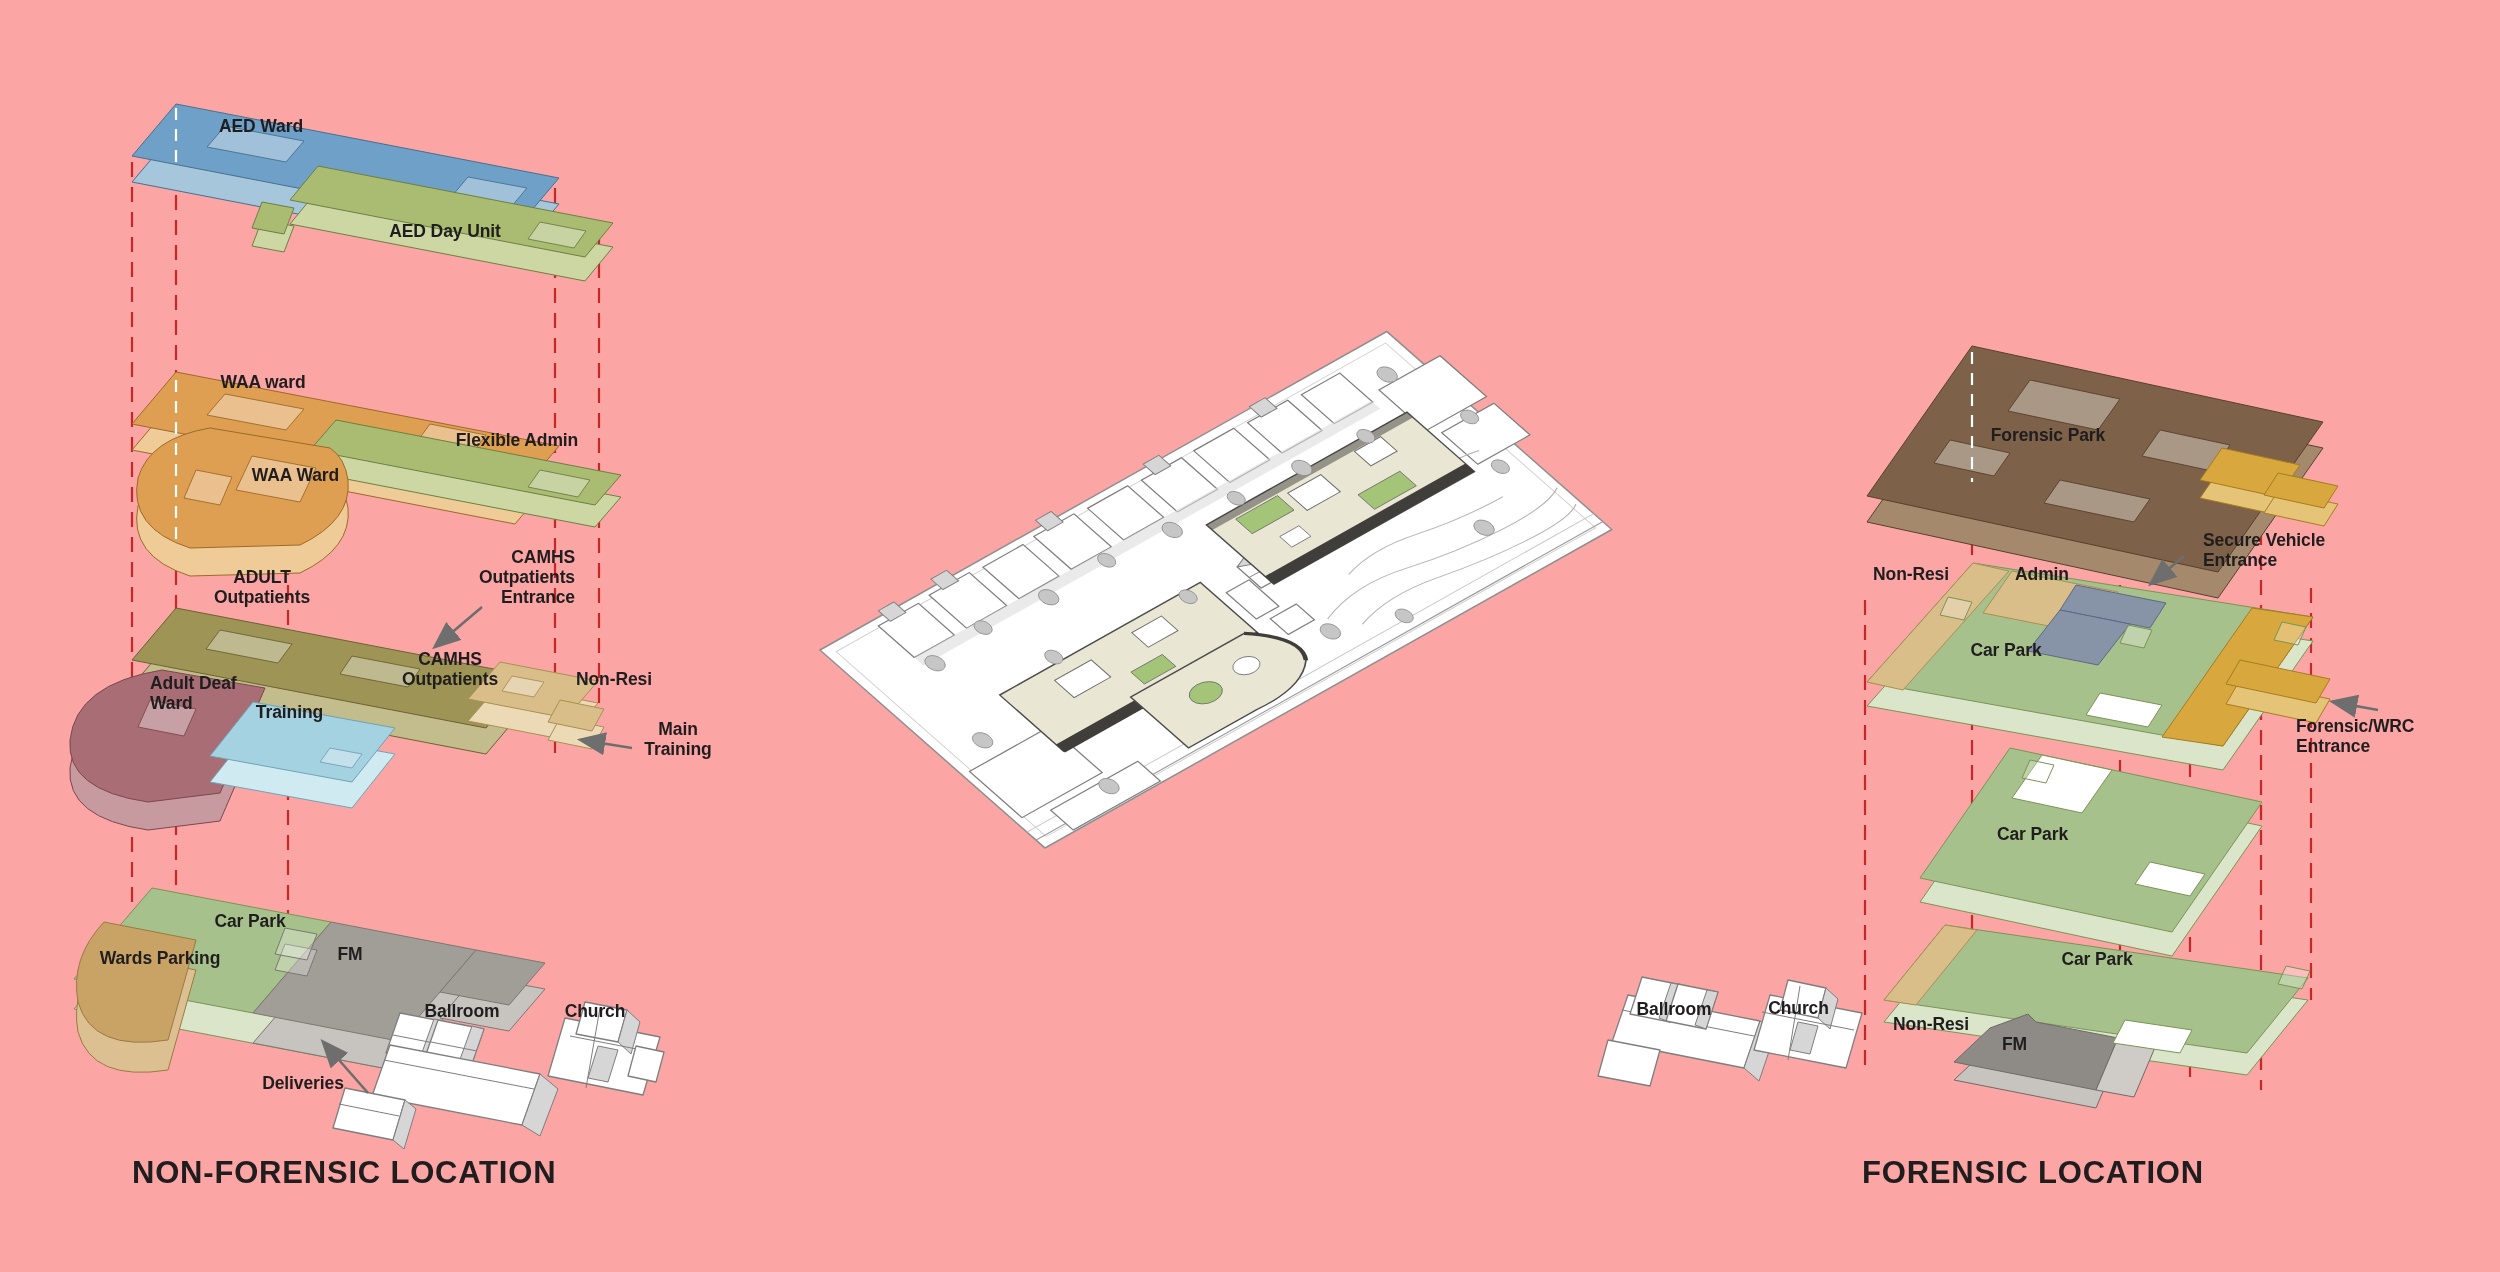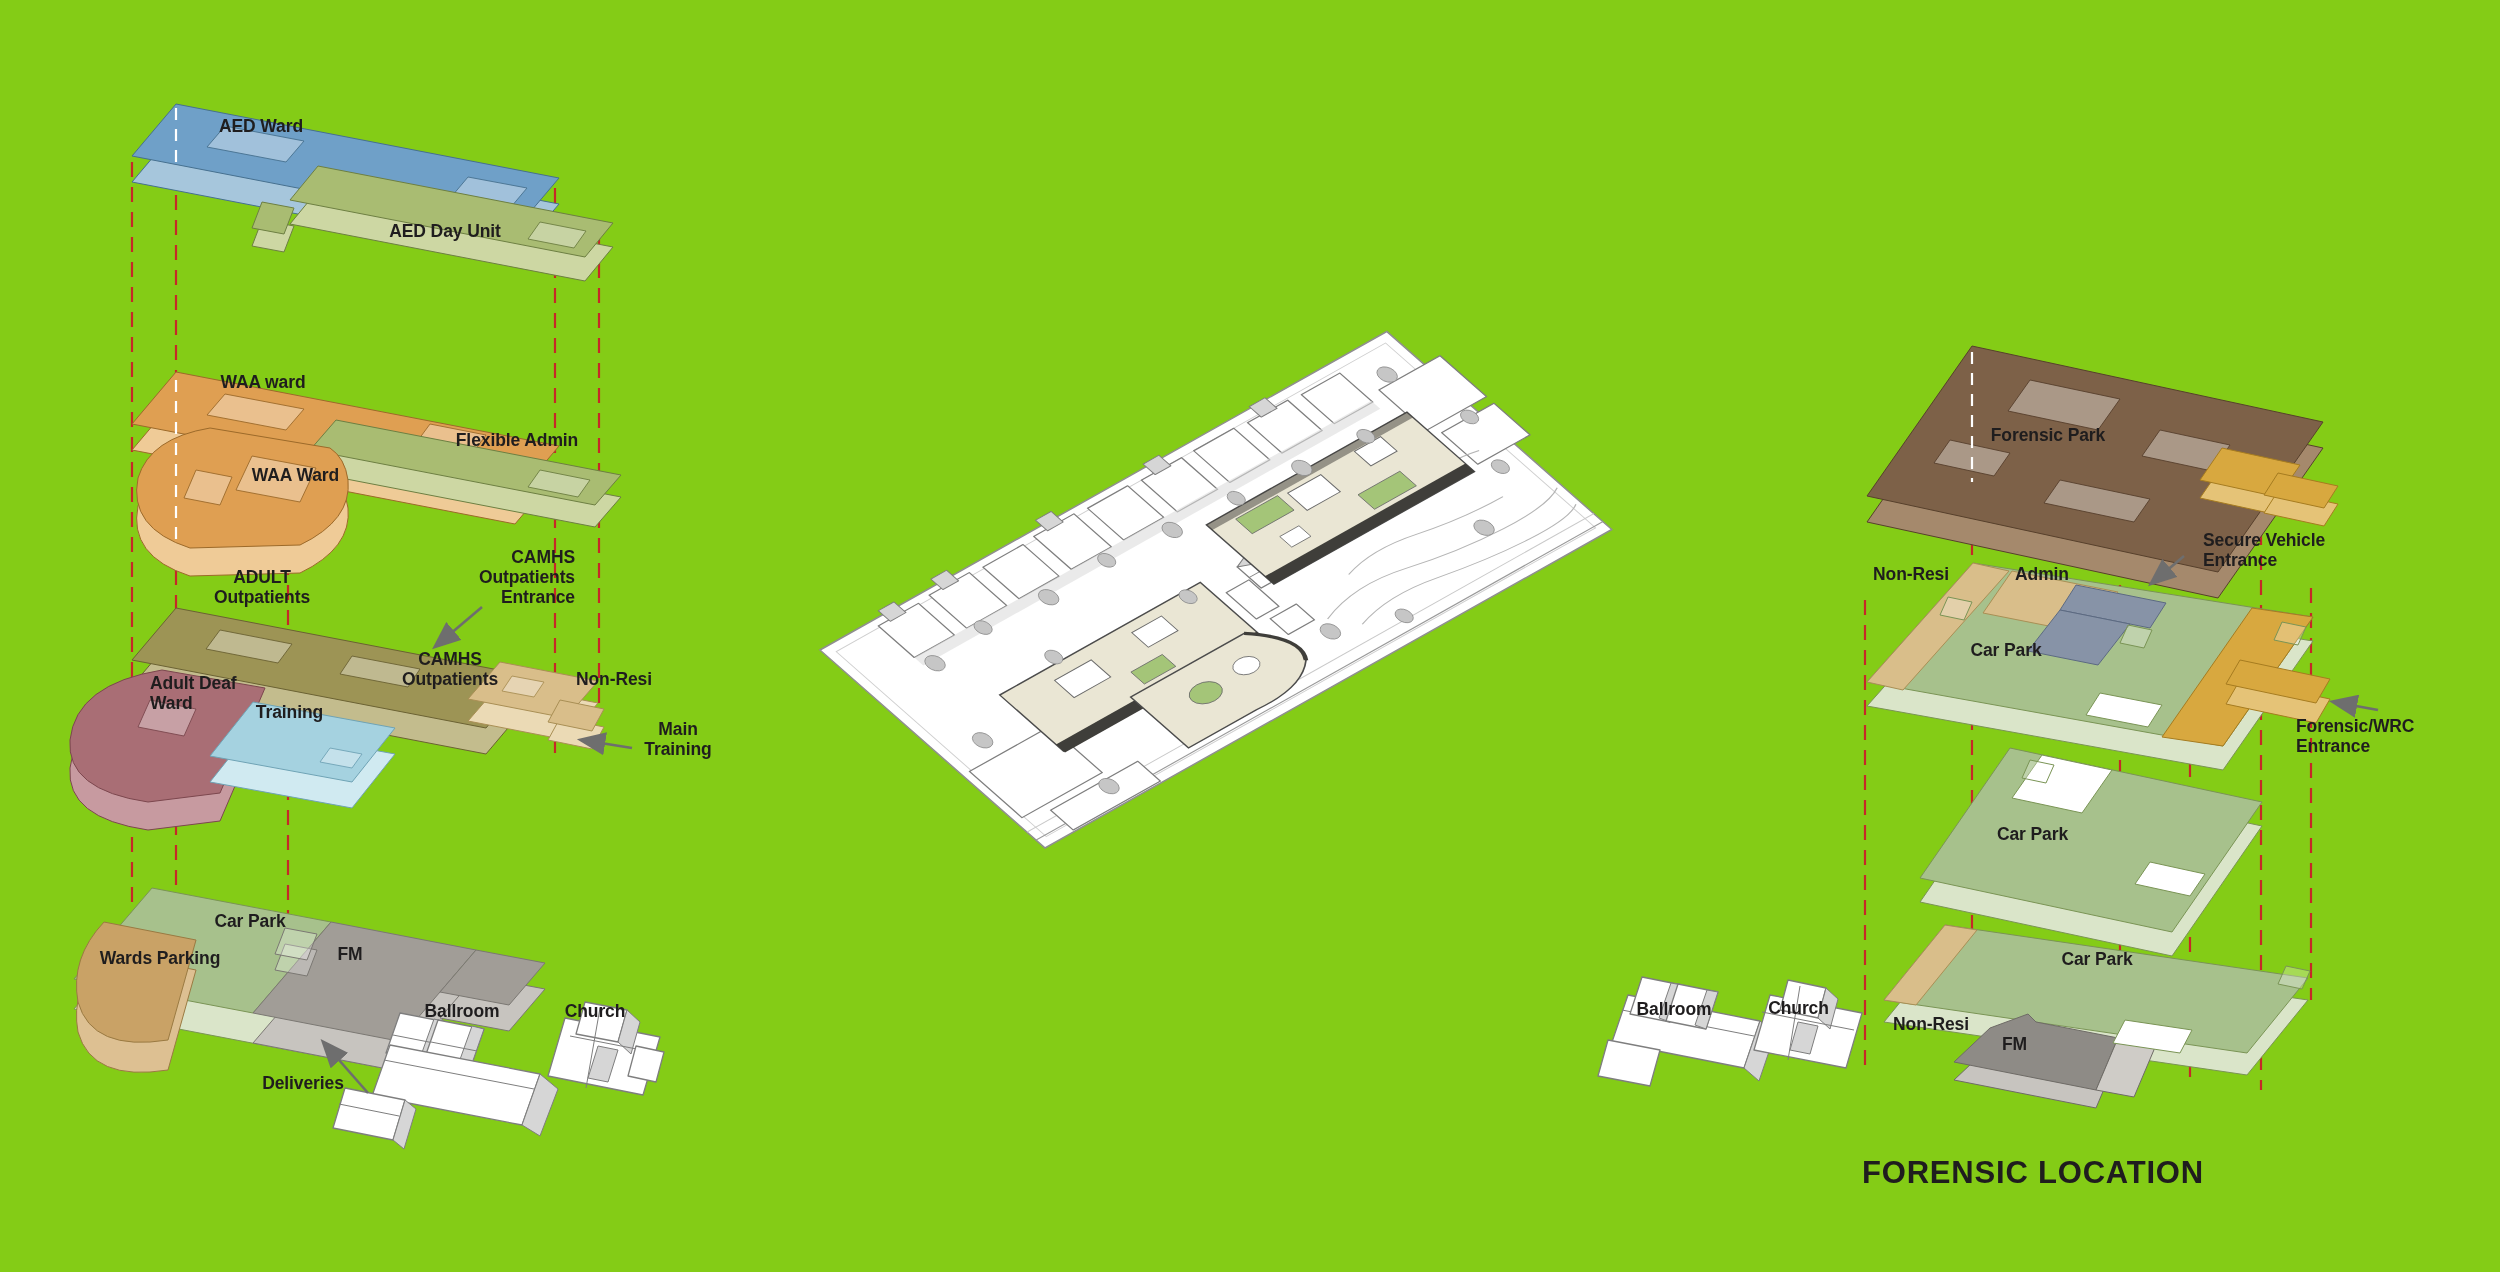--- a/index.html
+++ b/index.html
@@ -1,16 +1,16 @@
 <!DOCTYPE html>
 <html><head>
 <meta charset="utf-8">
 <style>
   html,body{margin:0;padding:0;background:#ffffff;}
-  .stage{position:relative;width:2500px;height:1272px;background:#84cc16;overflow:hidden;
+  .stage{position:relative;width:2500px;height:1272px;background:#fca5a5;overflow:hidden;
          font-family:"Liberation Sans",sans-serif;}
   .art{position:absolute;left:0;top:0;}
   .lbl{position:absolute;font:700 17.5px "Liberation Sans",sans-serif;color:#1f1d1e;
        line-height:1.14;white-space:pre-line;letter-spacing:-.1px;}
   .ctr{text-align:center}
   .rt{text-align:right}
   .title{font-size:31px;font-weight:700;letter-spacing:.8px;white-space:nowrap;}
   .caption{position:absolute;font:italic 400 23.5px "Liberation Sans",sans-serif;
            color:#58595b;line-height:1.38;white-space:pre-line;}
   svg path,svg line,svg rect,svg ellipse,svg polygon{shape-rendering:geometricPrecision;}
@@ -361,20 +361,21 @@
 <div class="lbl ctr" style="left:242px;top:703px;width:95px">Training</div>
 <div class="lbl ctr" style="left:564px;top:670px;width:100px">Non-Resi</div>
 <div class="lbl ctr" style="left:628px;top:720px;width:100px">Main
 Training</div>
 <div class="lbl ctr" style="left:190px;top:912px;width:120px">Car Park</div>
 <div class="lbl ctr" style="left:90px;top:949px;width:140px">Wards Parking</div>
 <div class="lbl ctr" style="left:330px;top:945px;width:40px">FM</div>
 <div class="lbl ctr" style="left:248px;top:1074px;width:110px">Deliveries</div>
 <div class="lbl ctr" style="left:402px;top:1002px;width:120px">Ballroom</div>
 <div class="lbl ctr" style="left:550px;top:1002px;width:90px">Church</div>
+<div class="lbl title" style="left:132px;top:1155px">NON-FORENSIC LOCATION</div>
 
 
 <div class="lbl ctr" style="left:1978px;top:426px;width:140px">Forensic Park</div>
 <div class="lbl" style="left:2203px;top:531px;width:175px">Secure Vehicle
 Entrance</div>
 <div class="lbl" style="left:1873px;top:565px;width:100px">Non-Resi</div>
 <div class="lbl" style="left:2015px;top:565px;width:80px">Admin</div>
 <div class="lbl ctr" style="left:1956px;top:641px;width:100px">Car Park</div>
 <div class="lbl" style="left:2296px;top:717px;width:185px">Forensic/WRC
 Entrance</div>

